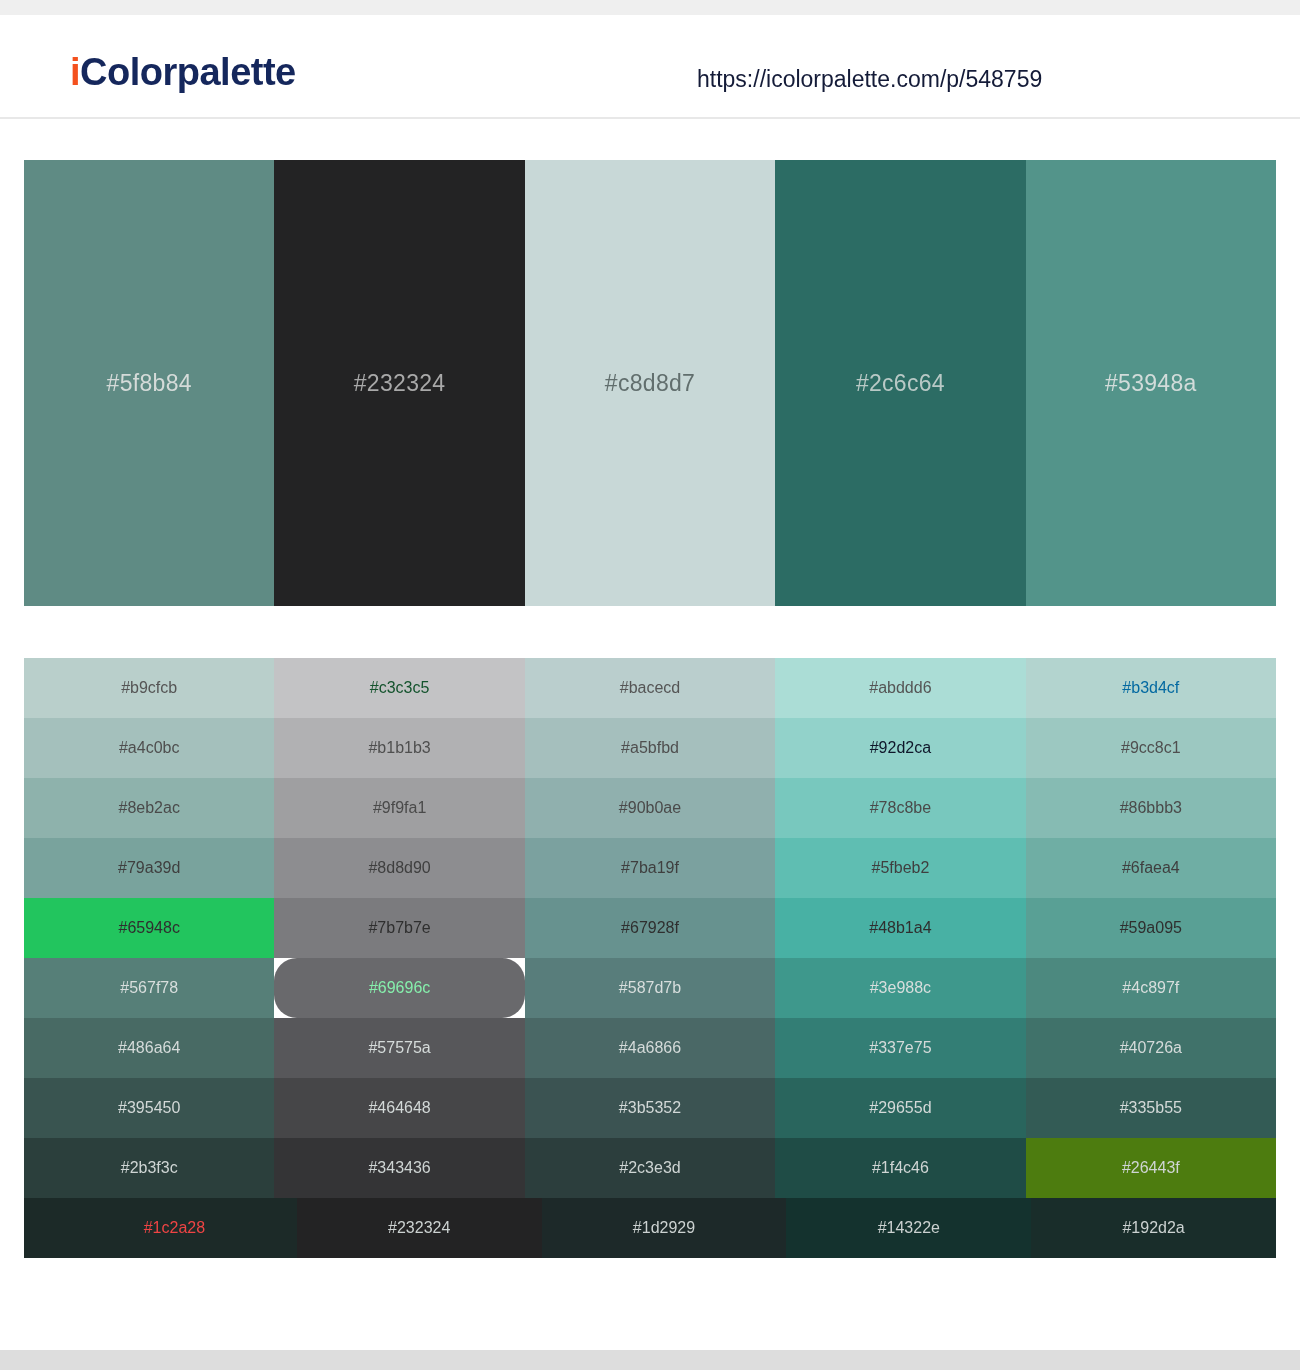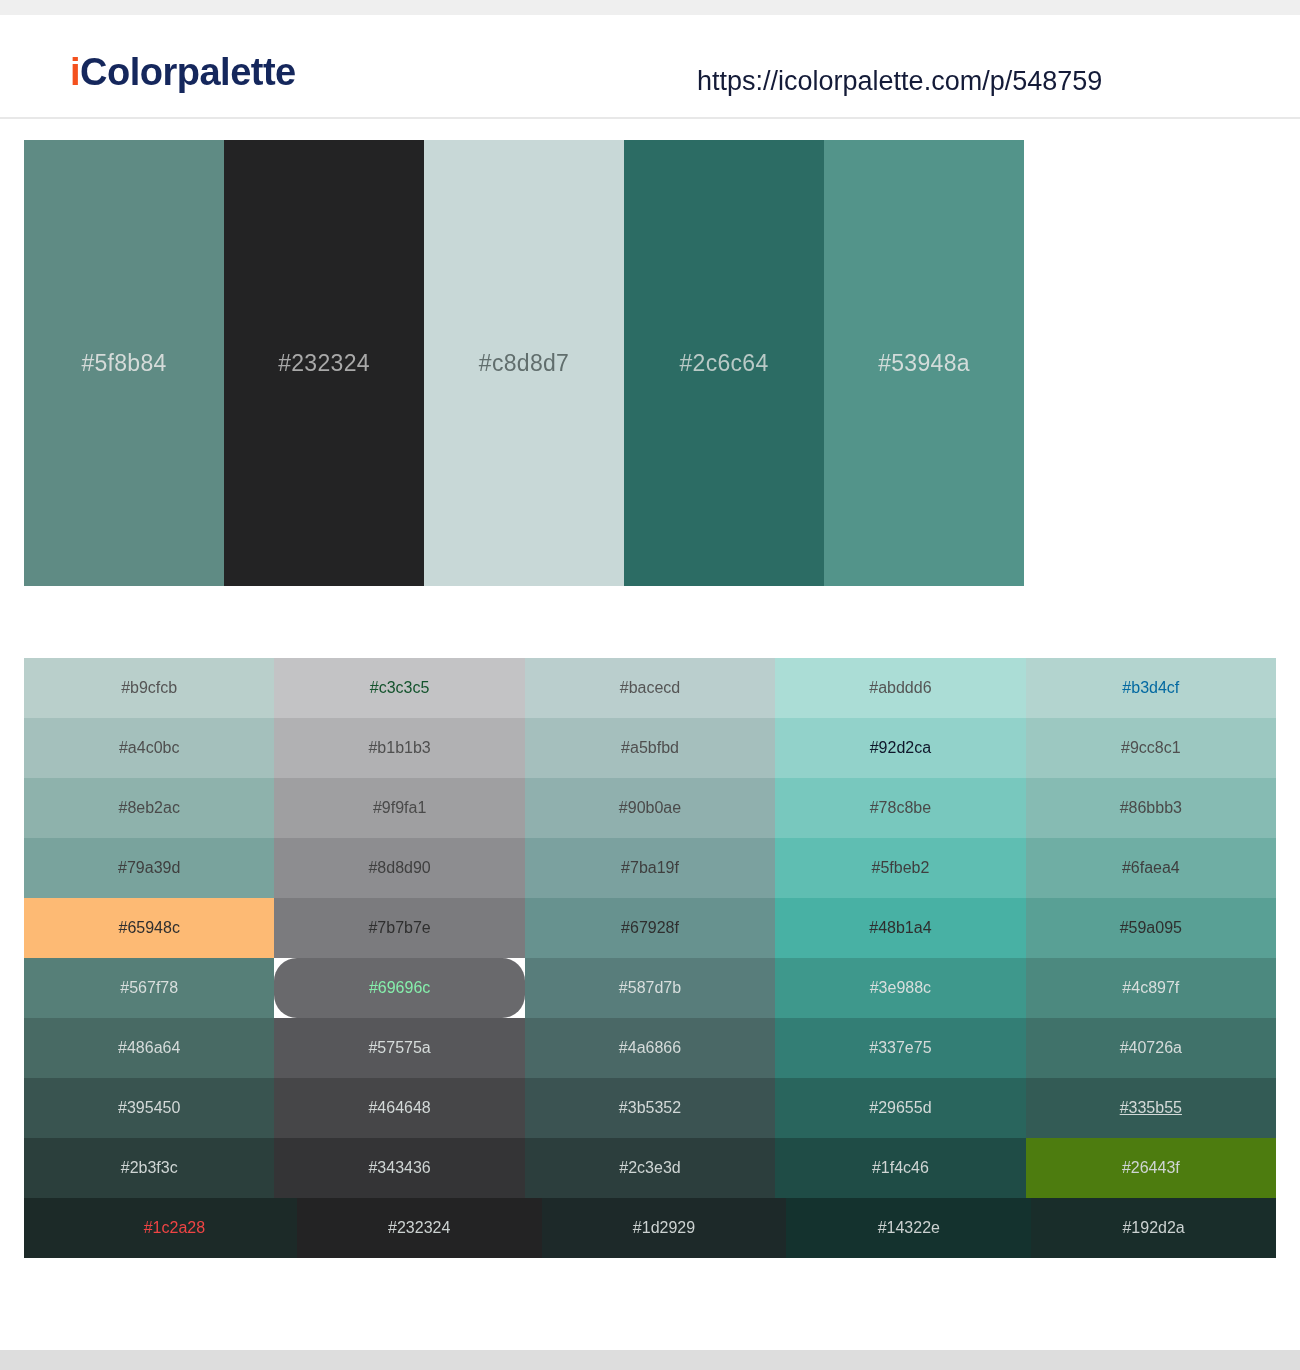--- a/index.html
+++ b/index.html
@@ -48,32 +48,32 @@
     white-space: nowrap;
     line-height: 1;
   }
   .logo .logo-i { color: #f4511e; }
   .logo .logo-rest { color: #15275c; }
 
   .page-url {
     position: absolute;
     left: 697px;
     top: 53px;
-    font-size: 27px;
+    font-size: 23px;
     color: #141b38;
     white-space: nowrap;
     line-height: 1;
   }
 
   
   .swatch-strip {
     position: absolute;
     left: 24px;
-    top: 140px;
-    width: 1000px;
+    top: 160px;
+    width: 1252px;
     height: 446px;
     display: flex;
   }
   .swatch {
     flex: 1 1 0;
     position: relative;
     display: flex;
     align-items: center;
     justify-content: center;
   }
@@ -169,21 +169,21 @@
         <div class="shade-cell" style="background: rgb(134, 187, 179); color: rgb(74, 74, 74);">#86bbb3</div>
       </div>
       <div class="shade-row">
         <div class="shade-cell" style="background: rgb(121, 163, 157); color: rgb(63, 63, 63);">#79a39d</div>
         <div class="shade-cell" style="background: rgb(141, 141, 144); color: rgb(63, 63, 63);">#8d8d90</div>
         <div class="shade-cell" style="background: rgb(123, 161, 159); color: rgb(63, 63, 63);">#7ba19f</div>
         <div class="shade-cell" style="background: rgb(95, 190, 178); color: rgb(63, 63, 63);">#5fbeb2</div>
         <div class="shade-cell" style="background: rgb(111, 174, 164); color: rgb(63, 63, 63);">#6faea4</div>
       </div>
       <div class="shade-row">
-        <div class="shade-cell" style="background: #fdba74; color: rgb(47, 47, 47);">#65948c</div>
+        <div class="shade-cell" style="background: #22c55e; color: rgb(47, 47, 47);">#65948c</div>
         <div class="shade-cell" style="background: rgb(123, 123, 126); color: rgb(47, 47, 47);">#7b7b7e</div>
         <div class="shade-cell" style="background: rgb(103, 146, 143); color: rgb(47, 47, 47);">#67928f</div>
         <div class="shade-cell" style="background: rgb(72, 177, 164); color: rgb(47, 47, 47);">#48b1a4</div>
         <div class="shade-cell" style="background: rgb(89, 160, 149); color: rgb(47, 47, 47);">#59a095</div>
       </div>
       <div class="shade-row">
         <div class="shade-cell" style="background: rgb(86, 127, 120); color: rgb(216, 222, 221);">#567f78</div>
         <div class="shade-cell" style="background: rgb(105, 105, 108); color: #86efac; border-radius: 23px;">#69696c</div>
         <div class="shade-cell" style="background: rgb(88, 125, 123); color: rgb(216, 222, 221);">#587d7b</div>
         <div class="shade-cell" style="background: rgb(62, 152, 140); color: rgb(216, 222, 221);">#3e988c</div>
@@ -194,21 +194,21 @@
         <div class="shade-cell" style="background: rgb(87, 87, 90); color: rgb(213, 219, 218);">#57575a</div>
         <div class="shade-cell" style="background: rgb(74, 104, 102); color: rgb(213, 219, 218);">#4a6866</div>
         <div class="shade-cell" style="background: rgb(51, 126, 117); color: rgb(213, 219, 218);">#337e75</div>
         <div class="shade-cell" style="background: rgb(64, 114, 106); color: rgb(213, 219, 218);">#40726a</div>
       </div>
       <div class="shade-row">
         <div class="shade-cell" style="background: rgb(57, 84, 80); color: rgb(211, 217, 216);">#395450</div>
         <div class="shade-cell" style="background: rgb(70, 70, 72); color: rgb(211, 217, 216);">#464648</div>
         <div class="shade-cell" style="background: rgb(59, 83, 82); color: rgb(211, 217, 216);">#3b5352</div>
         <div class="shade-cell" style="background: rgb(41, 101, 93); color: rgb(211, 217, 216);">#29655d</div>
-        <div class="shade-cell" style="background: rgb(51, 91, 85); color: rgb(211, 217, 216); text-decoration: underline;">#335b55</div>
+        <div class="shade-cell" style="background: rgb(51, 91, 85); color: rgb(211, 217, 216);">#335b55</div>
       </div>
       <div class="shade-row">
         <div class="shade-cell" style="background: rgb(43, 63, 60); color: rgb(207, 213, 212);">#2b3f3c</div>
         <div class="shade-cell" style="background: rgb(52, 52, 54); color: rgb(207, 213, 212);">#343436</div>
         <div class="shade-cell" style="background: rgb(44, 62, 61); color: rgb(207, 213, 212);">#2c3e3d</div>
         <div class="shade-cell" style="background: rgb(31, 76, 70); color: rgb(207, 213, 212);">#1f4c46</div>
         <div class="shade-cell" style="background: #4d7c0f; color: rgb(207, 213, 212);">#26443f</div>
       </div>
       <div class="shade-row">
         <div class="shade-cell" style="background: rgb(28, 42, 40); color: #ef4444; padding-left: 28px;">#1c2a28</div>

